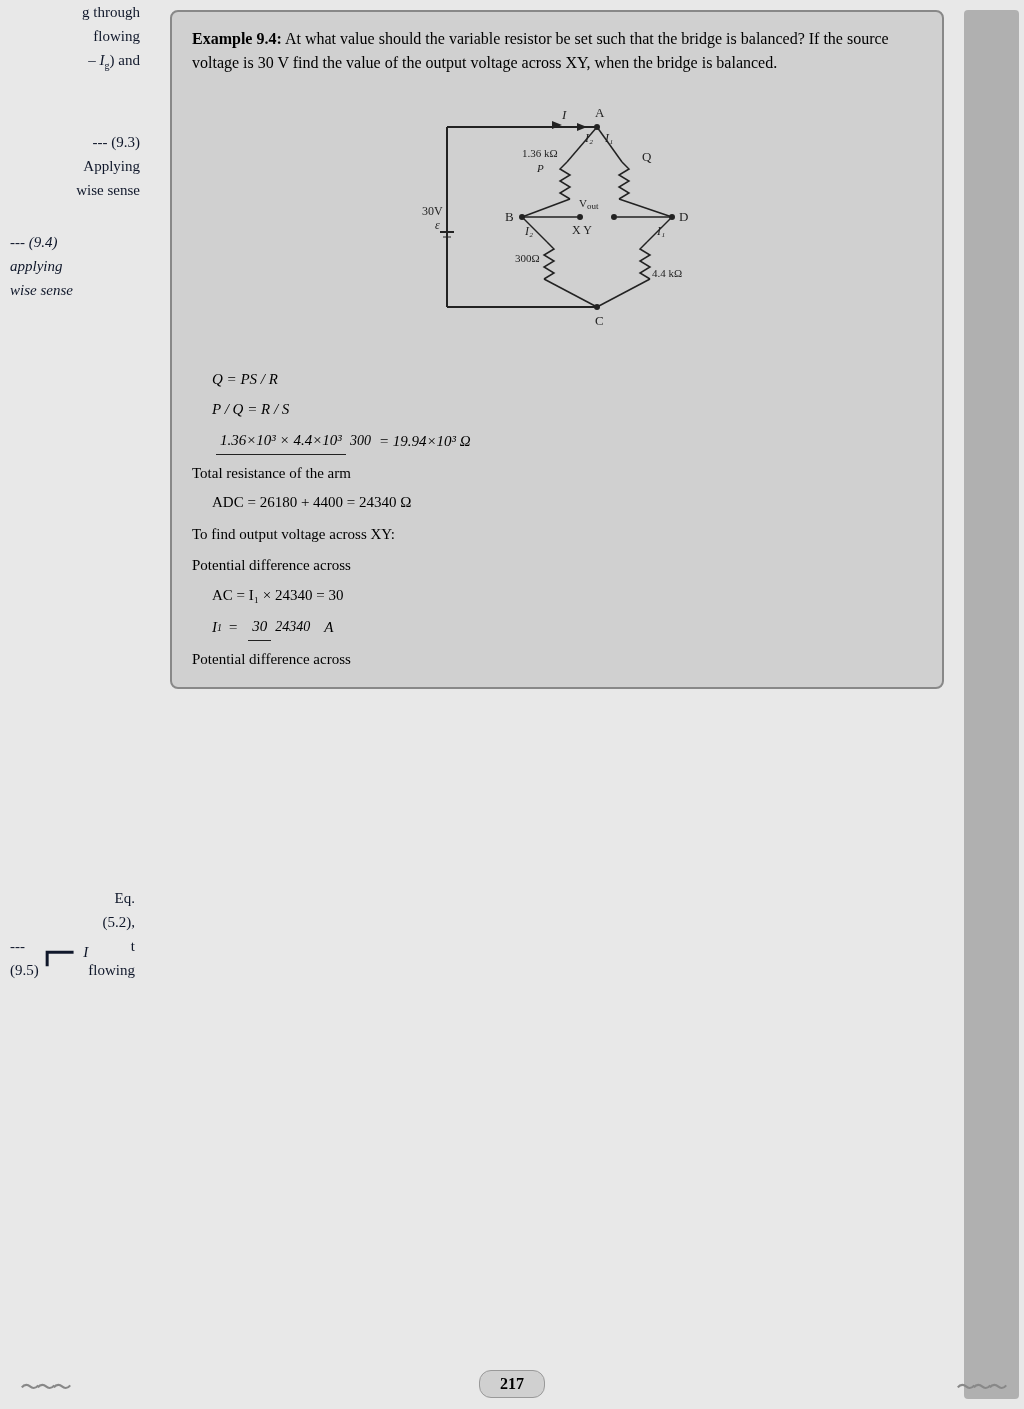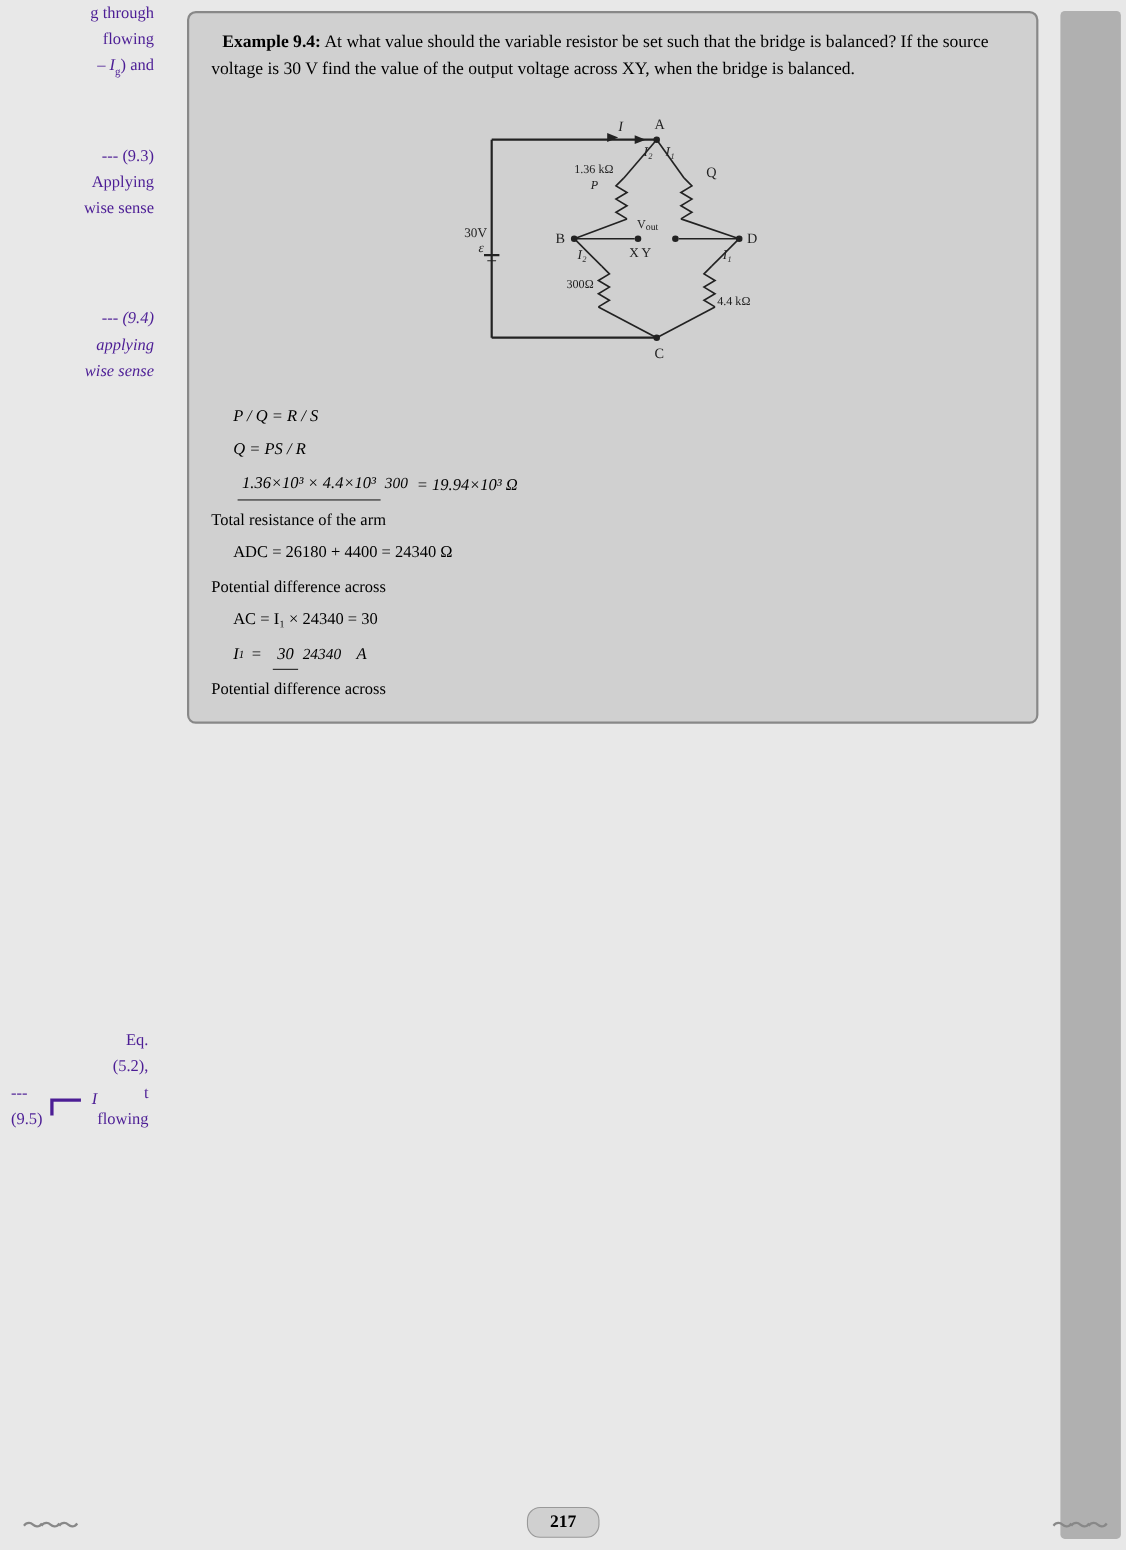--- a/index.html
+++ b/index.html
@@ -19,40 +19,39 @@
       min-height: 1409px;
       position: relative;
     }
 
     
     .left-sidebar {
       width: 155px;
       padding: 0 10px;
       padding-top: 0;
       font-size: 15px;
-      color: #4c1d95;
+      color: #0f172a;
       line-height: 1.6;
       position: relative;
     }
 
     .sidebar-top-text {
       margin-top: 0;
       text-align: right;
       padding-right: 5px;
     }
 
     .sidebar-mid-text {
       margin-top: 56px;
       text-align: right;
       padding-right: 5px;
     }
 
     .sidebar-eqs {
-      margin-top: 76px;
-      text-align: right;
+      margin-top: 28px;
       padding-right: 5px;
       font-style: italic;
     }
 
     .sidebar-bottom-section {
       margin-top: 360px;
       display: flex;
       flex-direction: row;
       align-items: flex-end;
       padding-right: 5px;
@@ -92,21 +91,20 @@
     }
 
     .example-title {
       font-size: 16px;
       line-height: 1.5;
       margin-bottom: 12px;
     }
 
     .example-title .bold {
       font-weight: bold;
-      margin-left: 10px;
     }
 
     
     .circuit-area {
       display: flex;
       justify-content: center;
       margin: 10px 0;
     }
 
     .circuit-svg {
@@ -323,41 +321,42 @@
           <text x="220" y="122" font-size="9" fill="#222">out</text>
 
           <polygon points="195,38 185,34 185,42" fill="#222"></polygon>
         </svg>
       </div>
 
       <div class="solution-text">
 
 
         <div class="math-line">
+          <em>Q = PS / R</em>
+        </div>
+
+        <div class="math-line">
           <em>P / Q = R / S</em>
-        </div>
-
-        <div class="math-line">
-          <em>Q = PS / R</em>
         </div>
 
         <div class="math-block">
           <div class="fraction">
             <div class="numerator">1.36×10³ × 4.4×10³</div>
             <div class="denominator">300</div>
           </div>
           <span>= 19.94×10³ Ω</span>
         </div>
 
         <div style="margin-top:6px;">Total resistance of the arm</div>
 
         <div class="math-line">
           <span>ADC = 26180 + 4400 = 24340 Ω</span>
         </div>
 
+        <div style="margin-top:6px;">To find output voltage across XY:</div>
 
         <div style="margin-top:6px;">Potential difference across</div>
 
         <div class="math-line">
           <span>AC = I₁ × 24340 = 30</span>
         </div>
 
         <div class="math-block">
           <em>I</em>
             <sub>1</sub>

